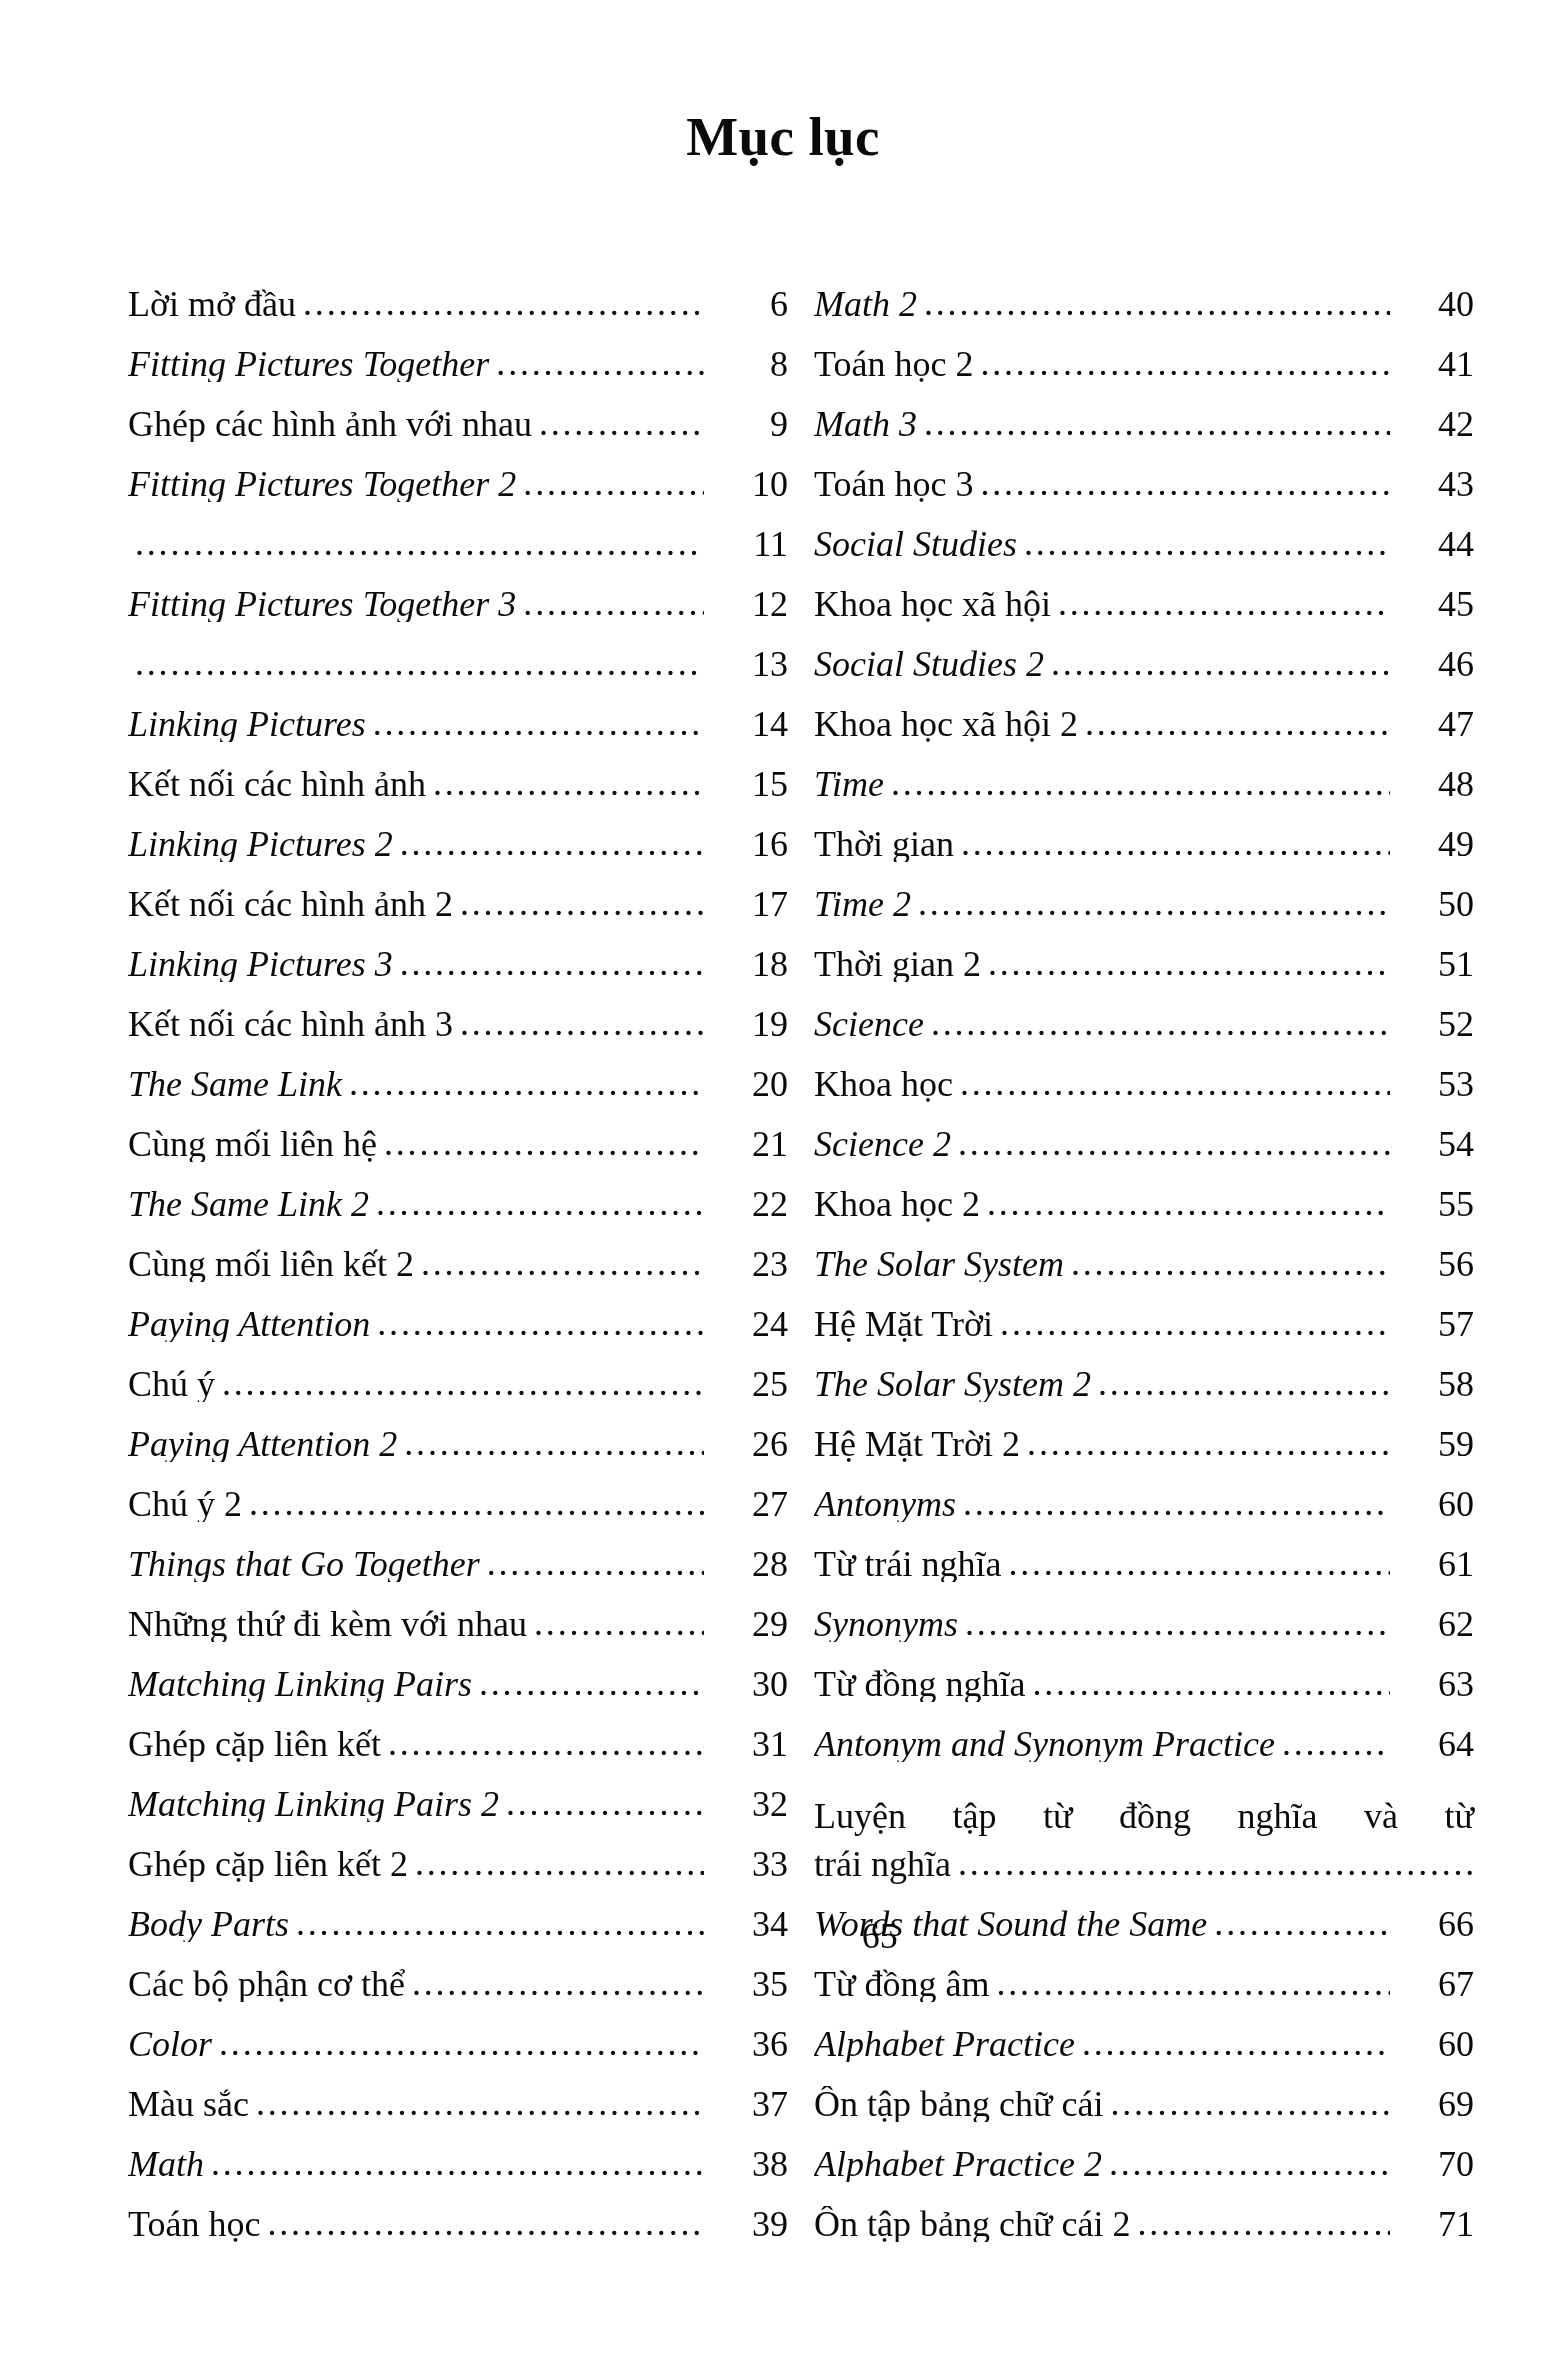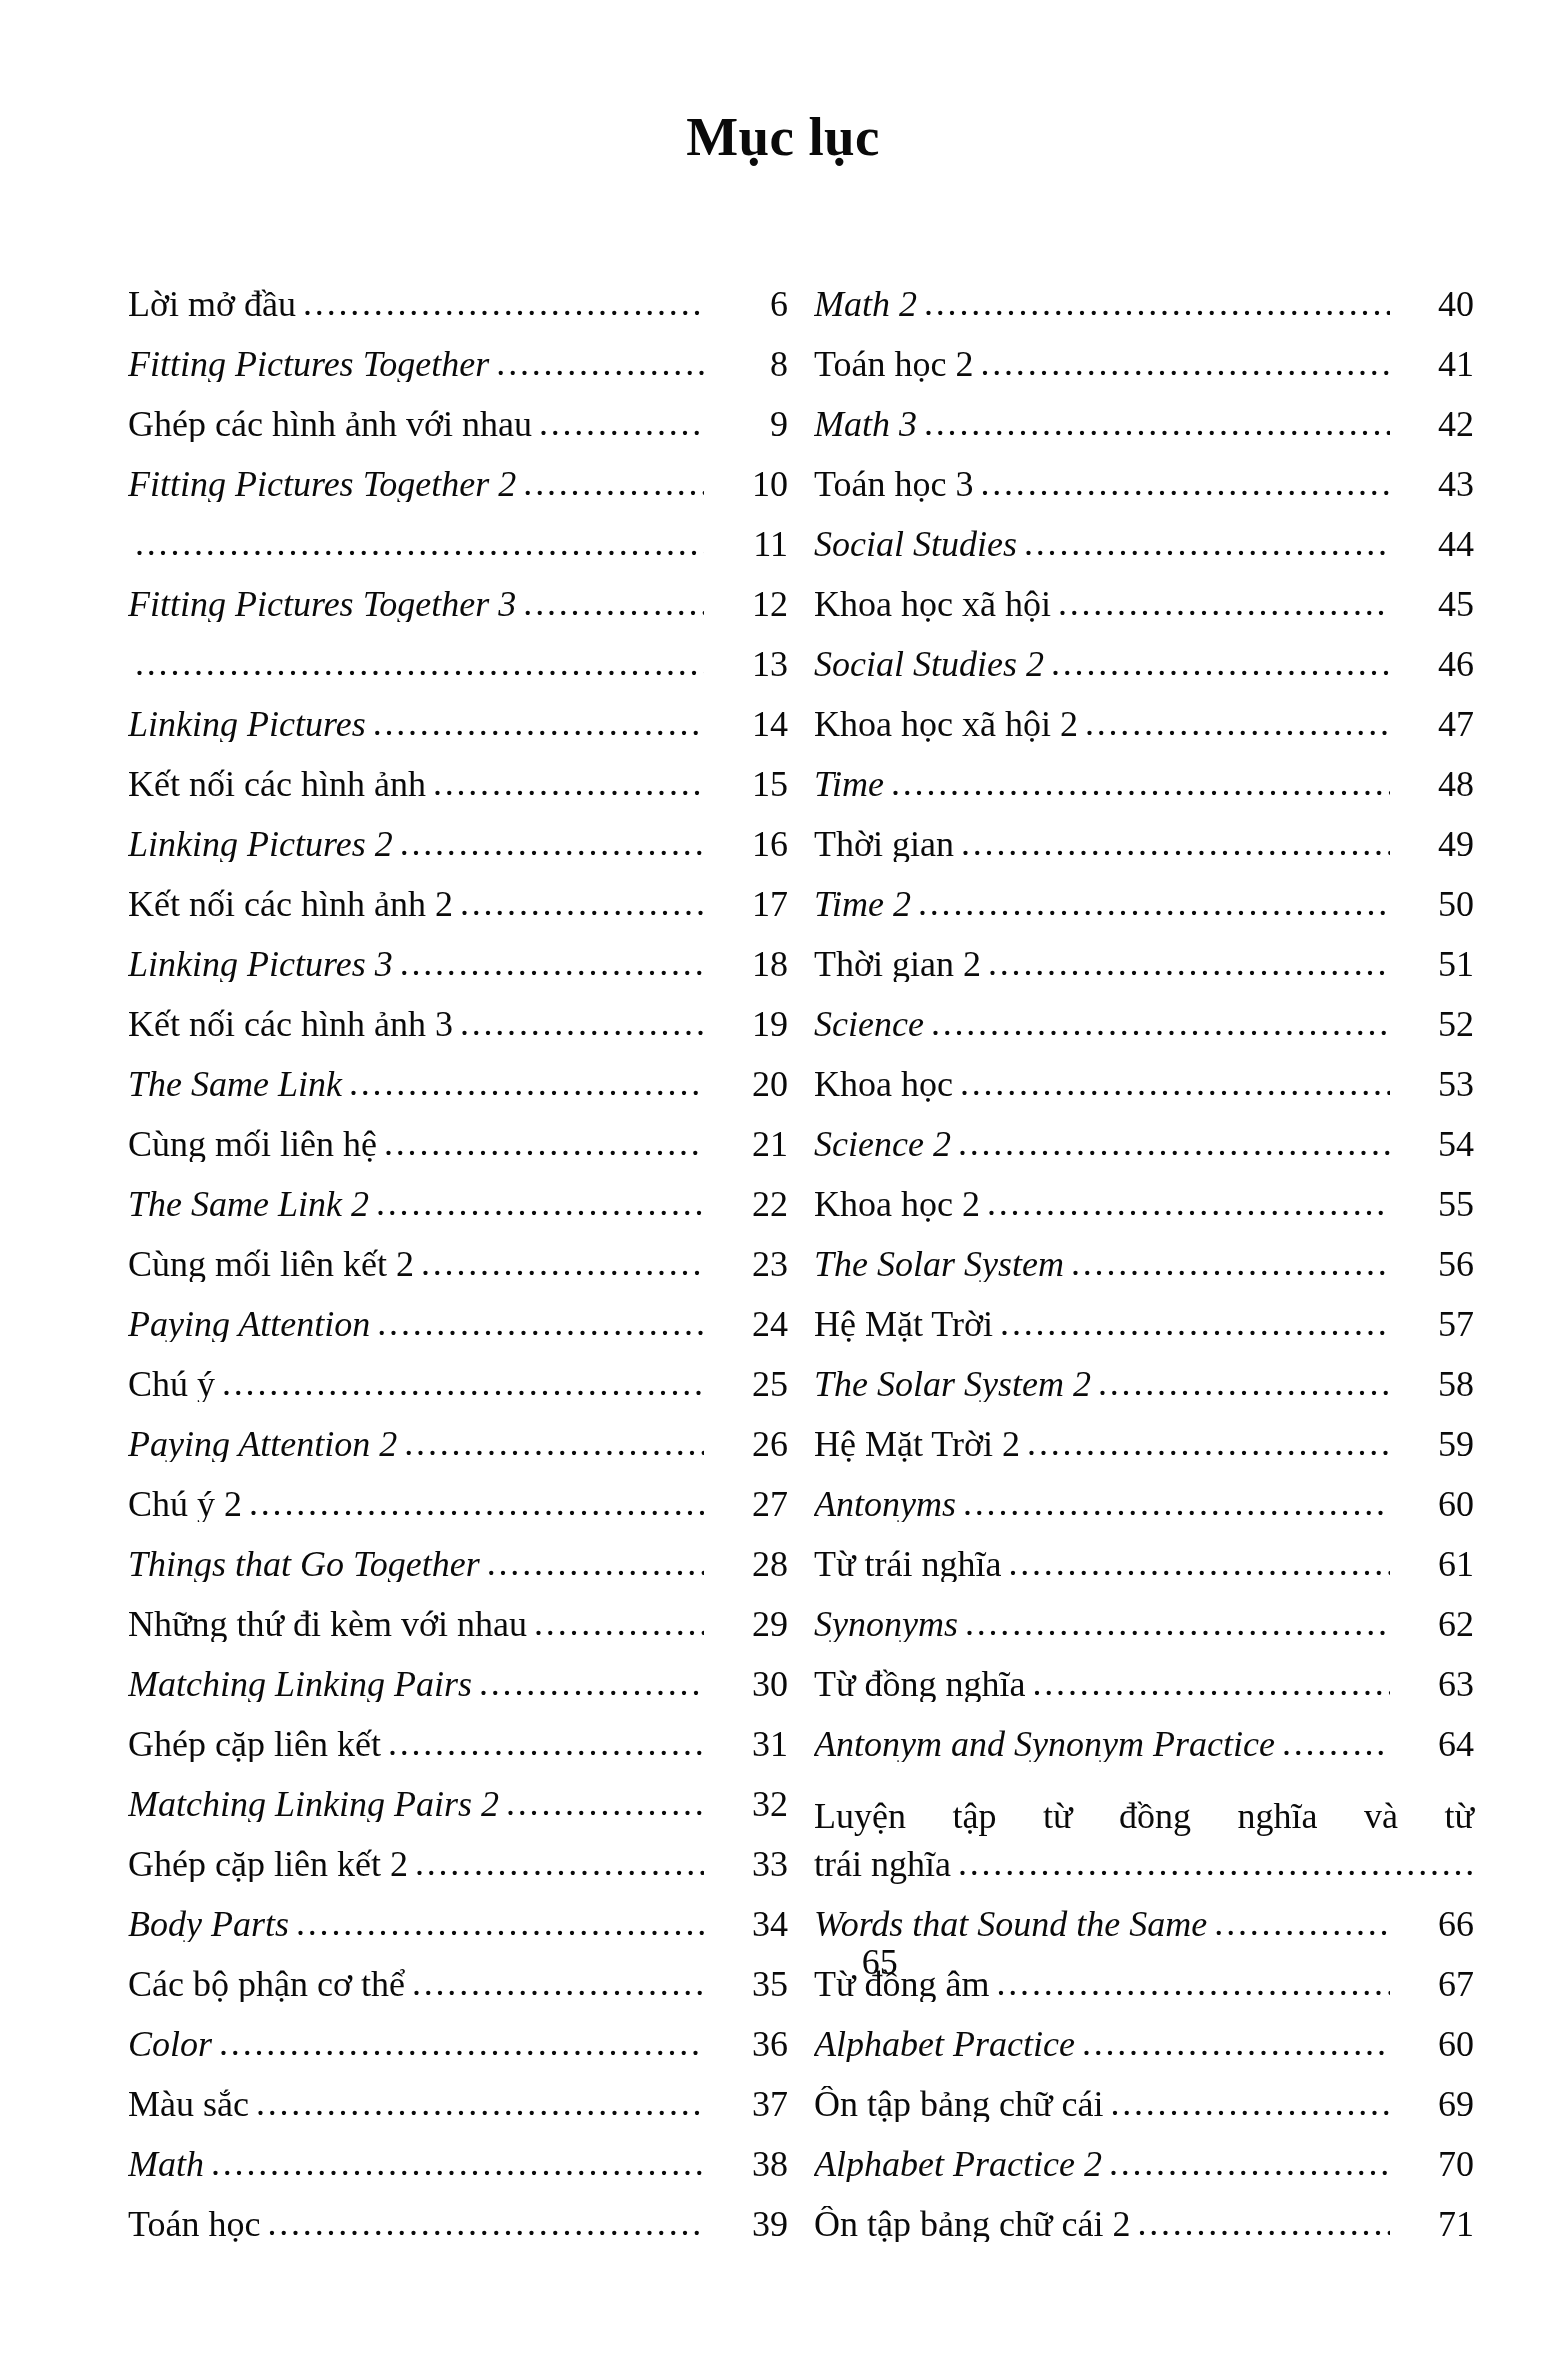--- a/index.html
+++ b/index.html
@@ -101,21 +101,20 @@
     line-height: 1.0;
     font-style: normal;
     padding-left: 8.7px;
   }
 
   
   .entry.tall {
     height: 120px;
     align-items: flex-end;
     flex-wrap: wrap;
-    gap: 26px;
   }
   .entry.tall .wrap-body {
     flex: 1 1 auto;
     min-width: 0;
   }
   .entry.tall .wrap-line1 {
     font-size: 36px;
     line-height: 60px;
     text-align: justify;
     text-align-last: justify;

